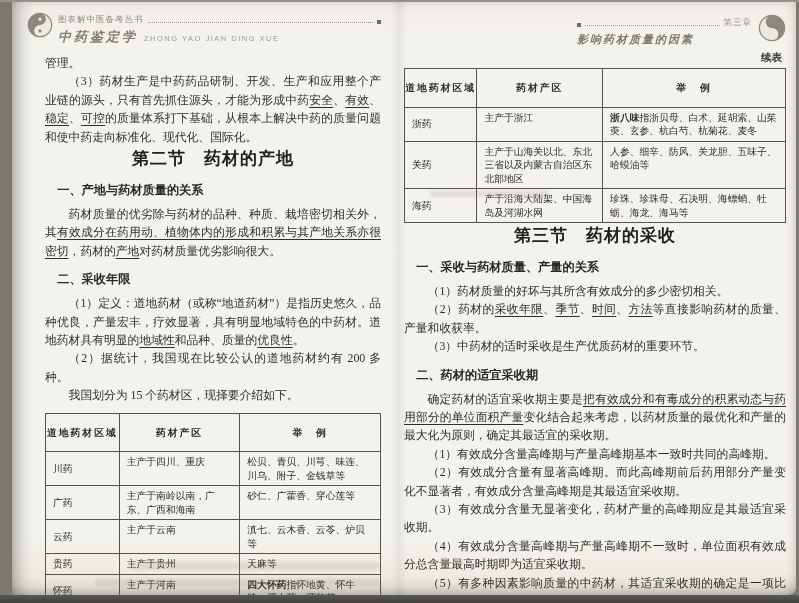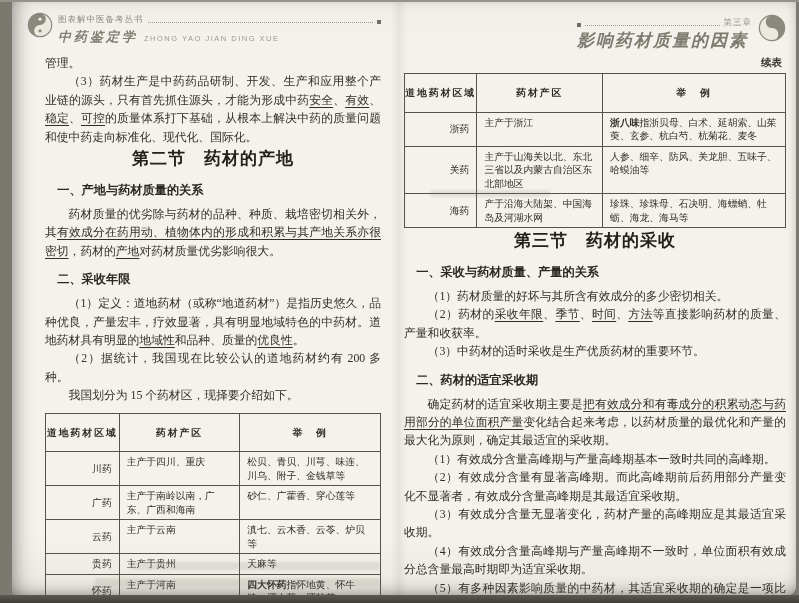--- a/index.html
+++ b/index.html
@@ -36,21 +36,21 @@
     font-size:8.5px; color:#8c8a80; letter-spacing:1px; white-space:nowrap; }
   .leader { flex:1; border-bottom:1.5px dotted #9b998f; margin:0 4px 3px 4px; }
   .sq { width:4px; height:4px; background:#6f6d64; margin-bottom:2px; flex:0 0 auto; }
   .hrow2 { display:flex; align-items:baseline; margin-top:2px; }
   .book-title { font-size:13px; font-weight:bold; font-style:italic;
     color:#807e73; letter-spacing:3px; white-space:nowrap; }
   .pinyin { font-family:"Liberation Sans","DejaVu Sans",sans-serif;
     font-size:7.5px; color:#9b998f; letter-spacing:1.5px; margin-left:6px; white-space:nowrap; }
   .rp-header { display:flex; justify-content:flex-end; align-items:flex-start; margin-bottom:4px; }
   .rh-text { width:175px; padding-top:3px; }
-  .rh-row2 { text-align:right; font-size:17px; font-style:italic; font-weight:bold;
+  .rh-row2 { text-align:right; font-size:11px; font-style:italic; font-weight:bold;
     color:#7d7b70; letter-spacing:2px; margin-top:2px; white-space:nowrap; }
   .rh-icon { margin-left:6px; }
 
   .cont-label { text-align:right; font-size:10.5px; font-weight:bold;
     padding-right:4px; margin:4px 0 3px; color:#3a3833; }
 
   
   .para { text-align:justify; text-indent:2em; font-size:11.8px;
     line-height:18.4px; margin:0; color:#302e29; }
   .no-indent { text-indent:0; }
@@ -59,21 +59,21 @@
   .sub-heading { font-weight:bold; font-size:12.2px; color:#2a2823; margin:11px 0 6px; text-indent:1em; }
   .u { text-decoration: underline; text-underline-offset:3px; text-decoration-thickness:1px; }
   .b { font-weight: bold; }
 
   
   .dtable { width:100%; border-collapse:collapse; table-layout:fixed;
     font-size:9.8px; line-height:13.5px; margin-top:8px; color:#2e2c27;
     border-top:1.6px solid #3c3a33; border-bottom:1.6px solid #3c3a33; }
   .dtable th, .dtable td { border:1px solid #55534b; padding:3px 7px; }
   .dtable th { font-weight:bold; text-align:center; letter-spacing:2px; padding:12px 0; background:transparent; }
-  .c-region { text-align:right; vertical-align:middle; }
+  .c-region { text-align:left; vertical-align:middle; }
   .c-area, .c-ex { text-align:left; vertical-align:top; }
 
   
   .ghost { position:absolute; background:rgba(112,110,99,.14); border-radius:3px; filter:blur(1.3px); }
 </style>
 </head>
 <body>
 
 <div class="frame">
   <div class="paper"></div>

